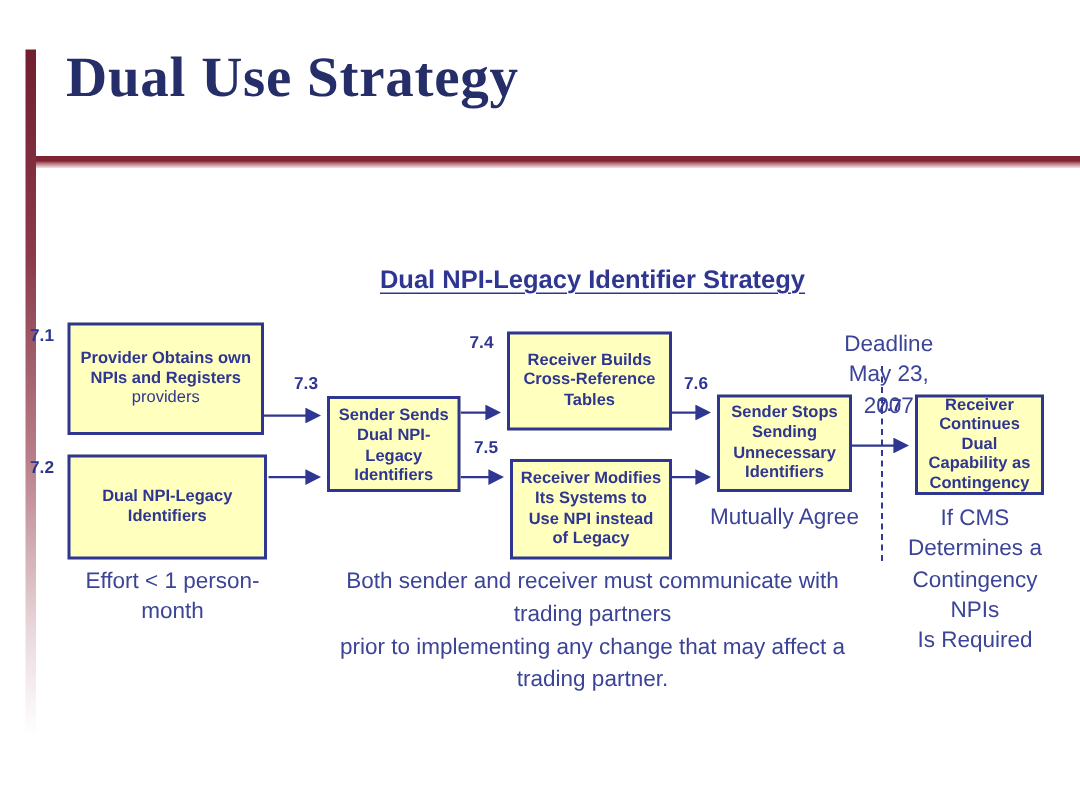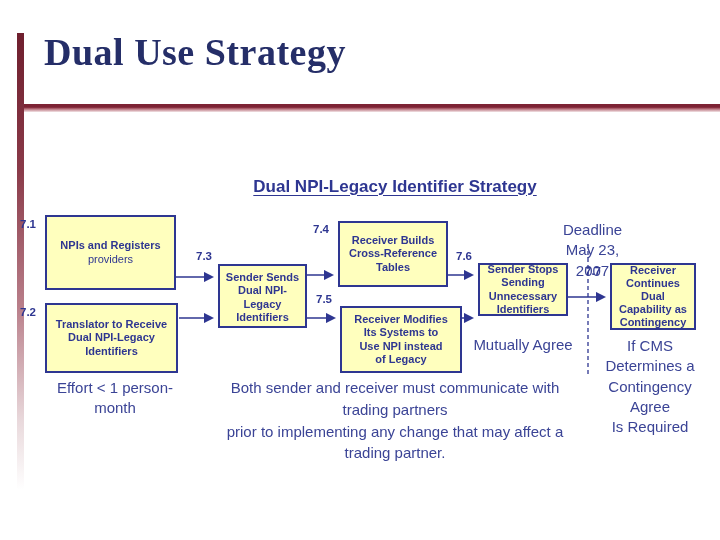--- a/index.html
+++ b/index.html
@@ -32,22 +32,22 @@
     background:#ffffbe; border:2px solid #2e3691;
     color:#2e3691; font-weight:bold; font-size:11px; line-height:1.2;
     display:flex; flex-direction:column; justify-content:center;
     text-align:center; padding:2px;
   }
   .box .light { font-weight:normal; }
   #box-71 { left:45px;  top:215px; width:131px; height:75px; }
   #box-72 { left:45px;  top:303px; width:133px; height:70px; }
   #box-73 { left:218px; top:264px; width:89px;  height:64px;justify-content:flex-end; }
   #box-74 { left:338px; top:221px; width:110px; height:66px; }
-  #box-75 { left:340px; top:306px; width:122px; height:67px; }
-  #box-76 { left:478px; top:263px; width:90px;  height:53px; }
+  #box-75 { left:340px; top:306px; width:108px; height:67px; }
+  #box-76 { left:478px; top:263px; width:90px;  height:65px; }
   #box-77 { left:610px; top:263px; width:86px;  height:67px; }
   .step-label {
     position:absolute; color:#2e3691; font-weight:bold; font-size:11.5px;
   }
   #lbl-71 { left:20px;  top:218px; }
   #lbl-72 { left:20px;  top:306px; }
   #lbl-73 { left:196px; top:250px; }
   #lbl-74 { left:313px; top:223px; }
   #lbl-75 { left:316px; top:293px; }
   #lbl-76 { left:456px; top:250px; }
@@ -94,26 +94,26 @@
 
 <div class="step-label" id="lbl-71">7.1</div>
 <div class="step-label" id="lbl-72">7.2</div>
 <div class="step-label" id="lbl-73">7.3</div>
 <div class="step-label" id="lbl-74">7.4</div>
 <div class="step-label" id="lbl-75">7.5</div>
 <div class="step-label" id="lbl-76">7.6</div>
 <div class="step-label" id="lbl-77">7.7</div>
 
 <div class="box" id="box-71">
+  <div>Provider Obtains own</div>
   <div>NPIs and Registers</div>
   <div class="light">providers</div>
 </div>
 
 <div class="box" id="box-72">
-  <div>Translator to Receive</div>
   <div>Dual NPI-Legacy</div>
   <div>Identifiers</div>
 </div>
 
 <div class="box" id="box-73">
   <div>Sender Sends</div>
   <div>Dual NPI-</div>
   <div>Legacy</div>
   <div>Identifiers</div>
 </div>
@@ -149,20 +149,20 @@
   <div>Deadline</div>
   <div>May 23, 2007</div>
 </div>
 
 <div class="caption" id="note-effort">Effort &lt; 1 person-month</div>
 
 <div class="caption" id="note-mutually">Mutually Agree</div>
 
 <div class="caption" id="note-cms">
   <div>If CMS Determines a</div>
-  <div>Contingency Agree</div>
+  <div>Contingency NPIs</div>
   <div>Is Required</div>
 </div>
 
 <div class="caption" id="note-footnote">
   <div>Both sender and receiver must communicate with trading partners</div>
   <div>prior to implementing any change that may affect a trading partner.</div>
 </div>
 
 </body></html>

